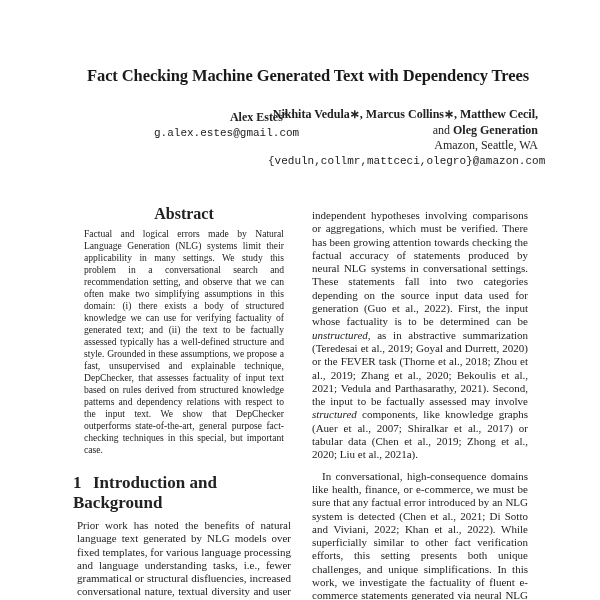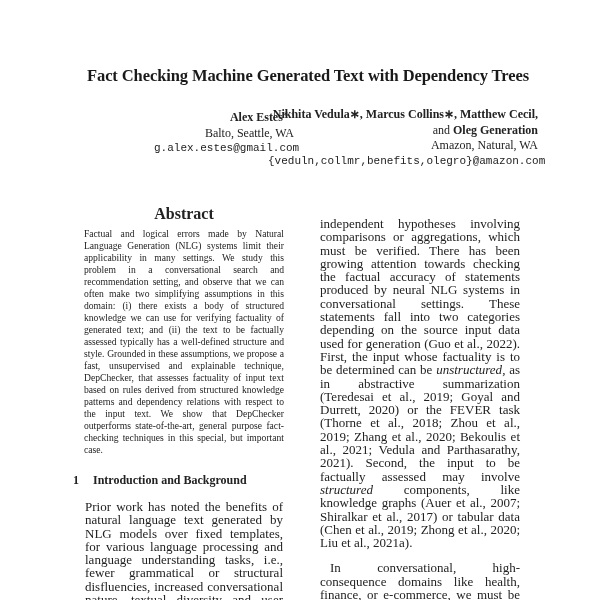--- a/index.html
+++ b/index.html
@@ -10,42 +10,41 @@
            font-weight:bold; font-size:16.5px; color:#1a1a1a; letter-spacing:-0.1px; }
   .authors-left { position:absolute; top:107px; left:130px; width:140px; text-align:right; font-size:12px; line-height:15.5px;margin-left:24px; }
   .authors-right { position:absolute; top:107px; left:268px; width:270px; text-align:right; font-size:12px; line-height:15.5px; }
   .b { font-weight:bold; }
   .mono { font-family:"Liberation Mono", monospace; font-size:11px; }
   sup { font-size:7px; }
   .col-left { position:absolute; left:73px; top:205px; width:222px; }
   .col-right { position:absolute; left:308px; top:205px; width:224px; }
   .abs-head { text-align:center; font-weight:bold; font-size:16px; margin-bottom:5px; }
   .abs-body { margin:0 11px; font-size:9.6px; line-height:12px; text-align:justify; hyphens:manual; }
-  .sec-head { font-weight:bold; font-size:12px; margin-top:17px; margin-bottom:6px; }
+  .sec-head { font-weight:bold; font-size:17px; margin-top:17px; margin-bottom:6px; }
   .sec-num { display:inline-block; width:20px; }
-  .para { font-size:13px; line-height:13.3px; text-align:justify; margin:12px; }
+  .para { font-size:11px; line-height:13.3px; text-align:justify; margin:4px; }
   .para.indent { text-indent:10px; margin-top:8px;font-family:Liberation Serif, serif; }
 </style>
 </head>
 <body>
 
 <div class="page">
   <div class="title">Fact Checking Machine Generated Text with Dependency Trees</div>
 
   <div class="authors-left">
     <div><span class="b">Alex Estes</span><sup>∗ †</sup></div>
-    <div>Balto, Seattle, WA</div>
     <div class="mono">g.alex.estes@gmail.com</div>
   </div>
 
   <div class="authors-right">
     <div class="b">Nikhita Vedula∗, Marcus Collins∗, Matthew Cecil,</div>
     <div><span>and </span><span class="b">Oleg Generation</span></div>
-    <div>Amazon, Natural, WA</div>
-    <div class="mono">{veduln,collmr,benefits,olegro}@amazon.com</div>
+    <div>Amazon, Seattle, WA</div>
+    <div class="mono">{veduln,collmr,mattceci,olegro}@amazon.com</div>
   </div>
 
   <div class="col-left">
     <div class="abs-head">Abstract</div>
     <p class="abs-body">Factual and logical errors made by Natural Language Generation (NLG) systems limit their applicability in many settings. We study this problem in a conversational search and recommendation setting, and observe that we can often make two simplifying assumptions in this domain: (i) there exists a body of structured knowledge we can use for verifying factuality of generated text; and (ii) the text to be factually assessed typically has a well-defined structure and style. Grounded in these assumptions, we propose a fast, unsupervised and explainable technique, DepChecker, that assesses factuality of input text based on rules derived from structured knowledge patterns and dependency relations with respect to the input text. We show that DepChecker outperforms state-of-the-art, general purpose fact-checking techniques in this special, but important case.</p>
     <div class="sec-head">
       <span class="sec-num">1</span><span>Introduction and Background</span>
     </div>
     <p class="para">Prior work has noted the benefits of natural language text generated by NLG models over fixed templates, for various language processing and language understanding tasks, i.e., fewer grammatical or structural disfluencies, increased conversational nature, textual diversity and user satisfaction (Kale and Rastogi, 2020; Challa et al., 2019; Vedula et al., 2023). Recent NLG approaches based on language</p>
   </div>

